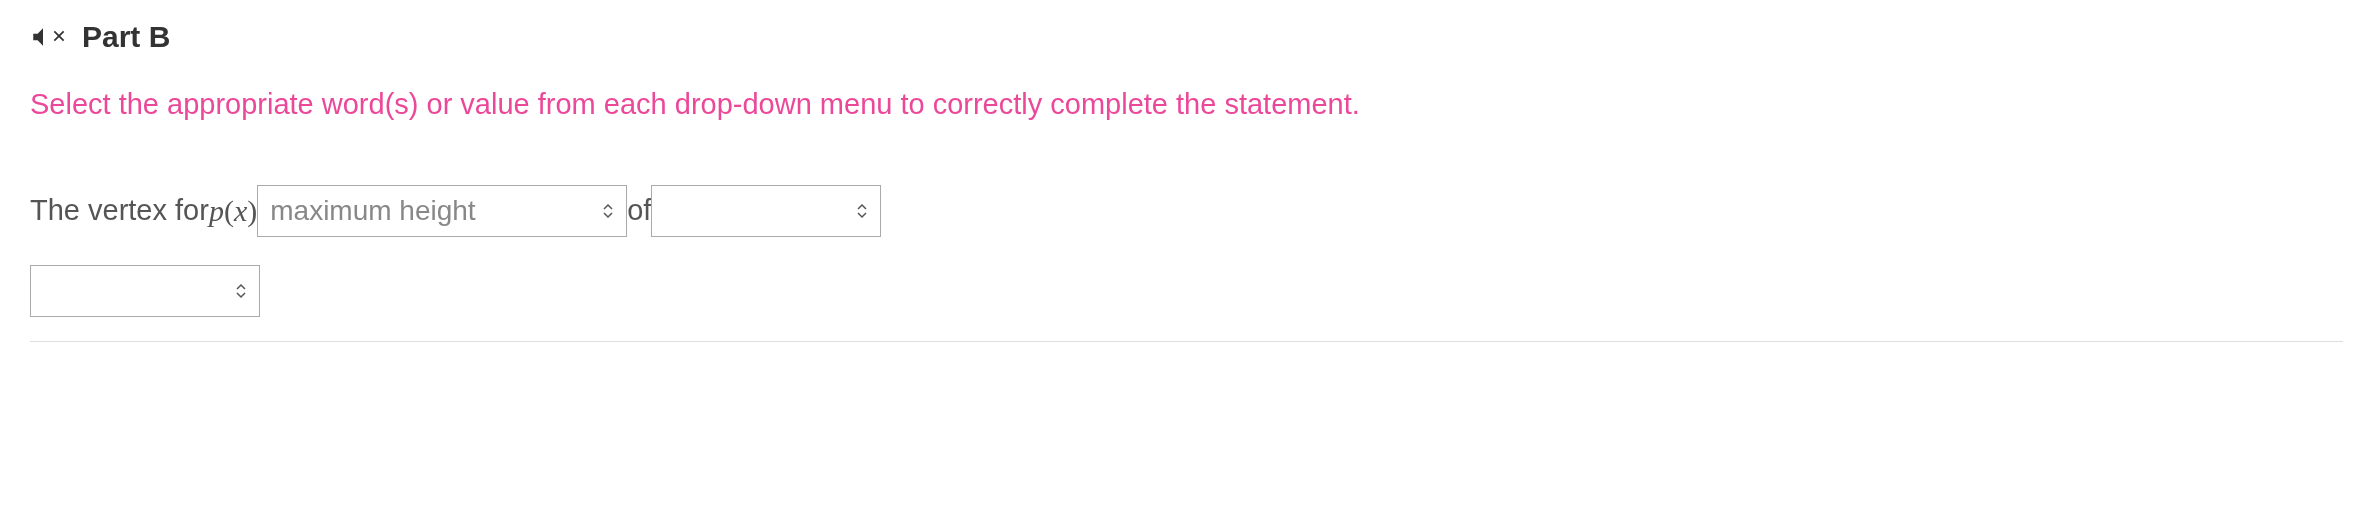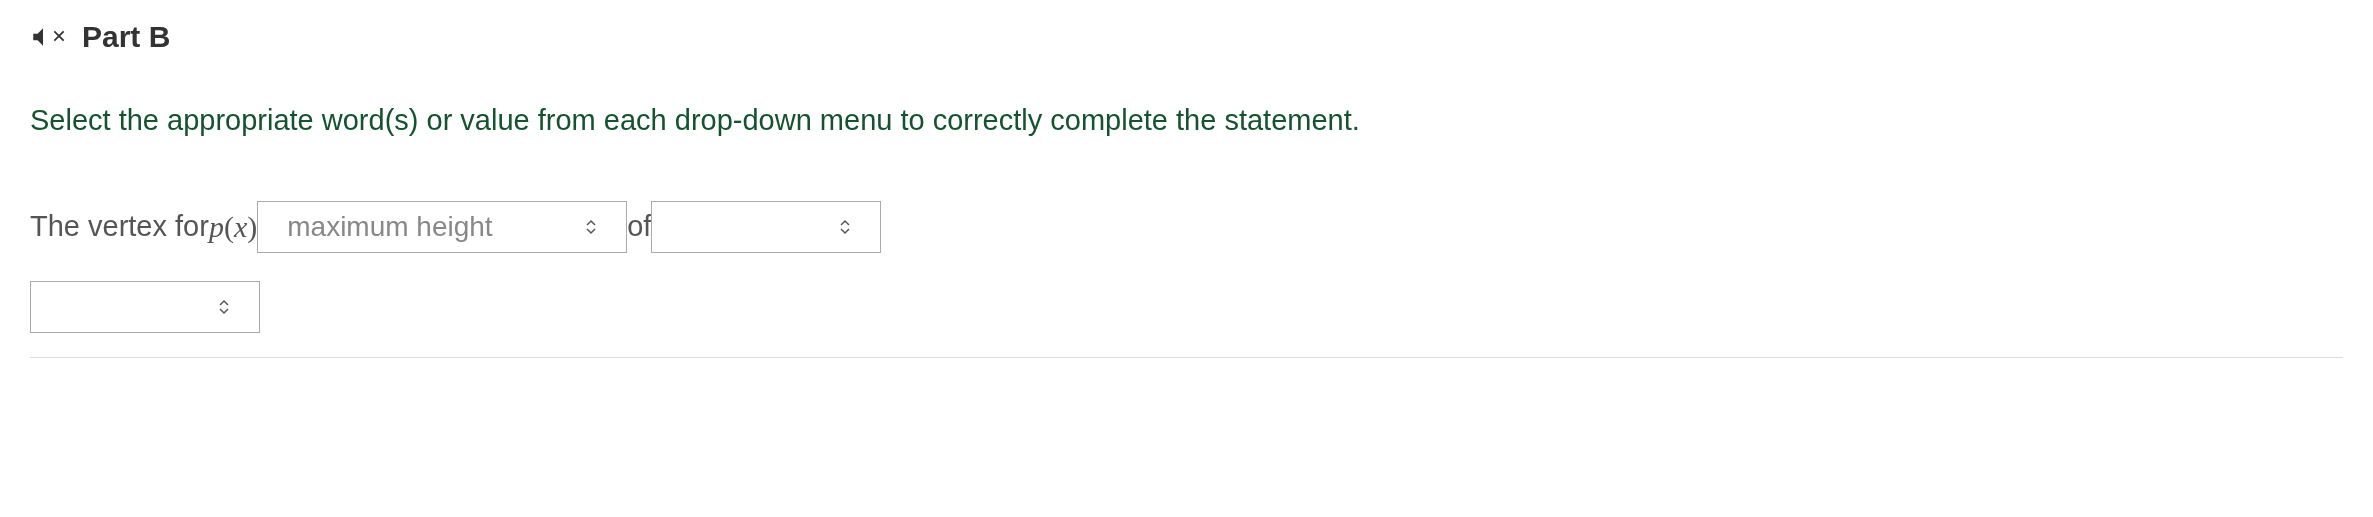--- a/index.html
+++ b/index.html
@@ -7,35 +7,35 @@
       font-family: Arial, Helvetica, sans-serif;
       background: #fff;
       padding: 20px 30px;
       color: #333;
       font-size: 28px;
     }
     .header {
       display: flex;
       align-items: center;
       gap: 8px;
-      margin-bottom: 46px;
+      margin-bottom: 30px;
     }
     .header .icon-wrap {
       position: relative;
       display: inline-flex;
       align-items: center;
     }
     .part-title {
       font-weight: bold;
       font-size: 30px;
       color: #333;
     }
     .instructions {
       font-size: 29px;
-      color: #14532d;
+      color: #ec4899;
       margin-bottom: 50px;
       line-height: 1.4;
     }
     .statement {
       font-size: 29px;
       color: #555;
       line-height: 2.4;
     }
     .statement-row {
       display: flex;
@@ -53,21 +53,21 @@
       font-family: "Times New Roman", serif;
       font-size: 30px;
     }
     .dropdown {
       display: inline-flex;
       align-items: center;
       justify-content: space-between;
       border: 1px solid #aaa;
       background: #fff;
       height: 52px;
-      padding: 0 29px;
+      padding: 0 12px;
       font-size: 28px;
       color: #888;
       position: relative;
       cursor: pointer;
     }
     .dropdown .dd-label {
       flex: 1;
       text-align: left;
       white-space: nowrap;
       overflow: hidden;

